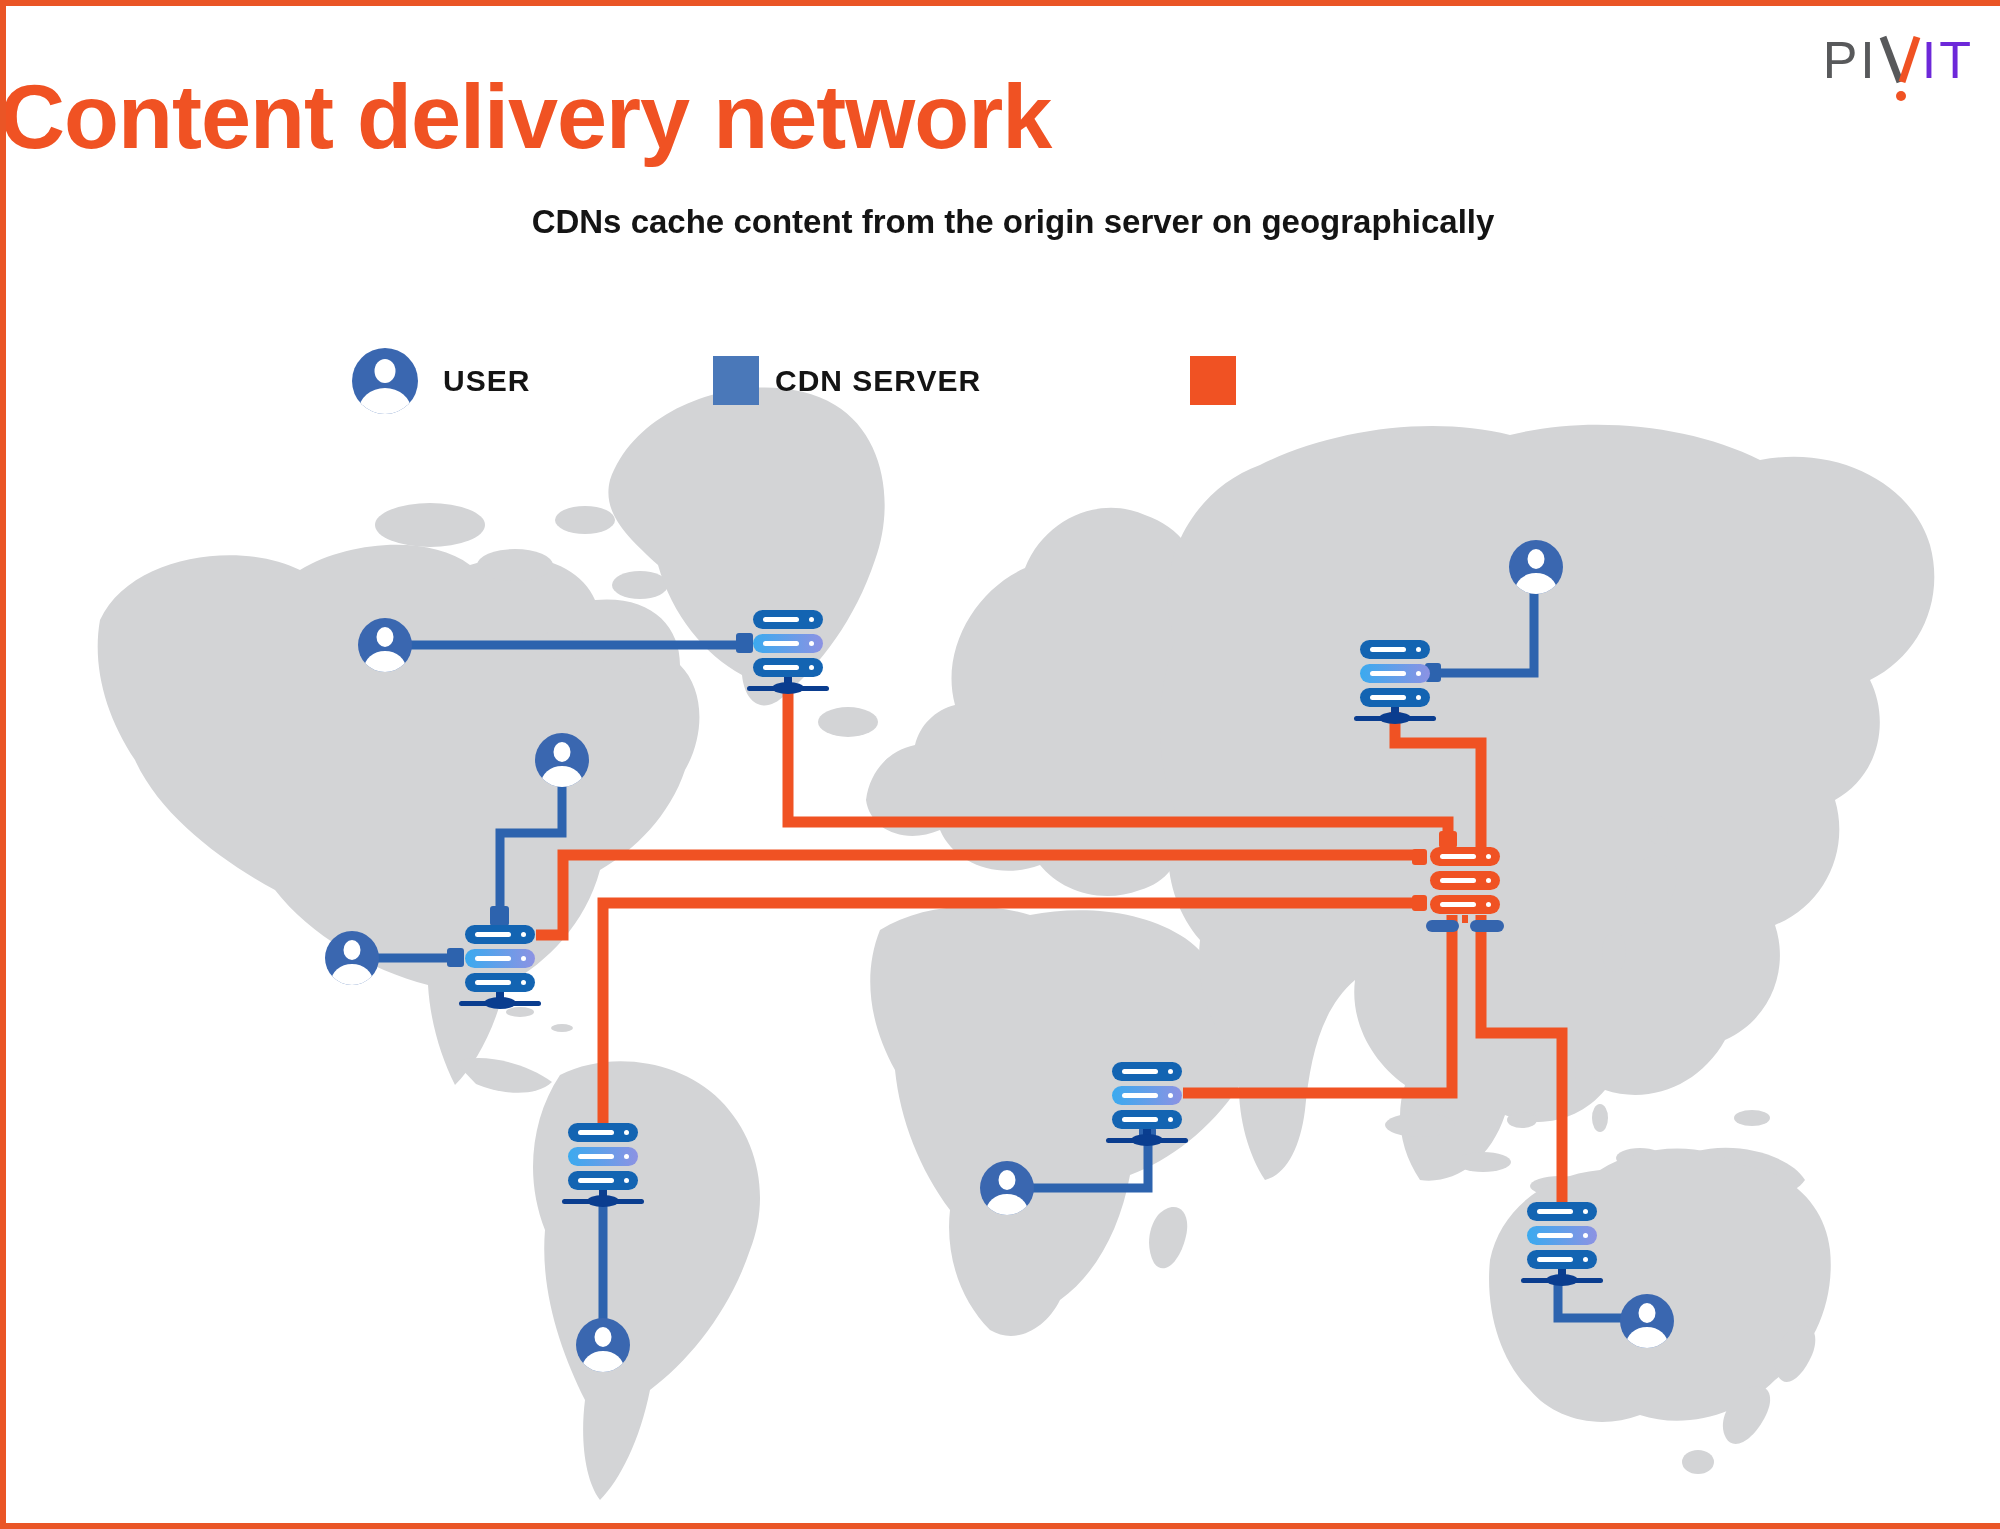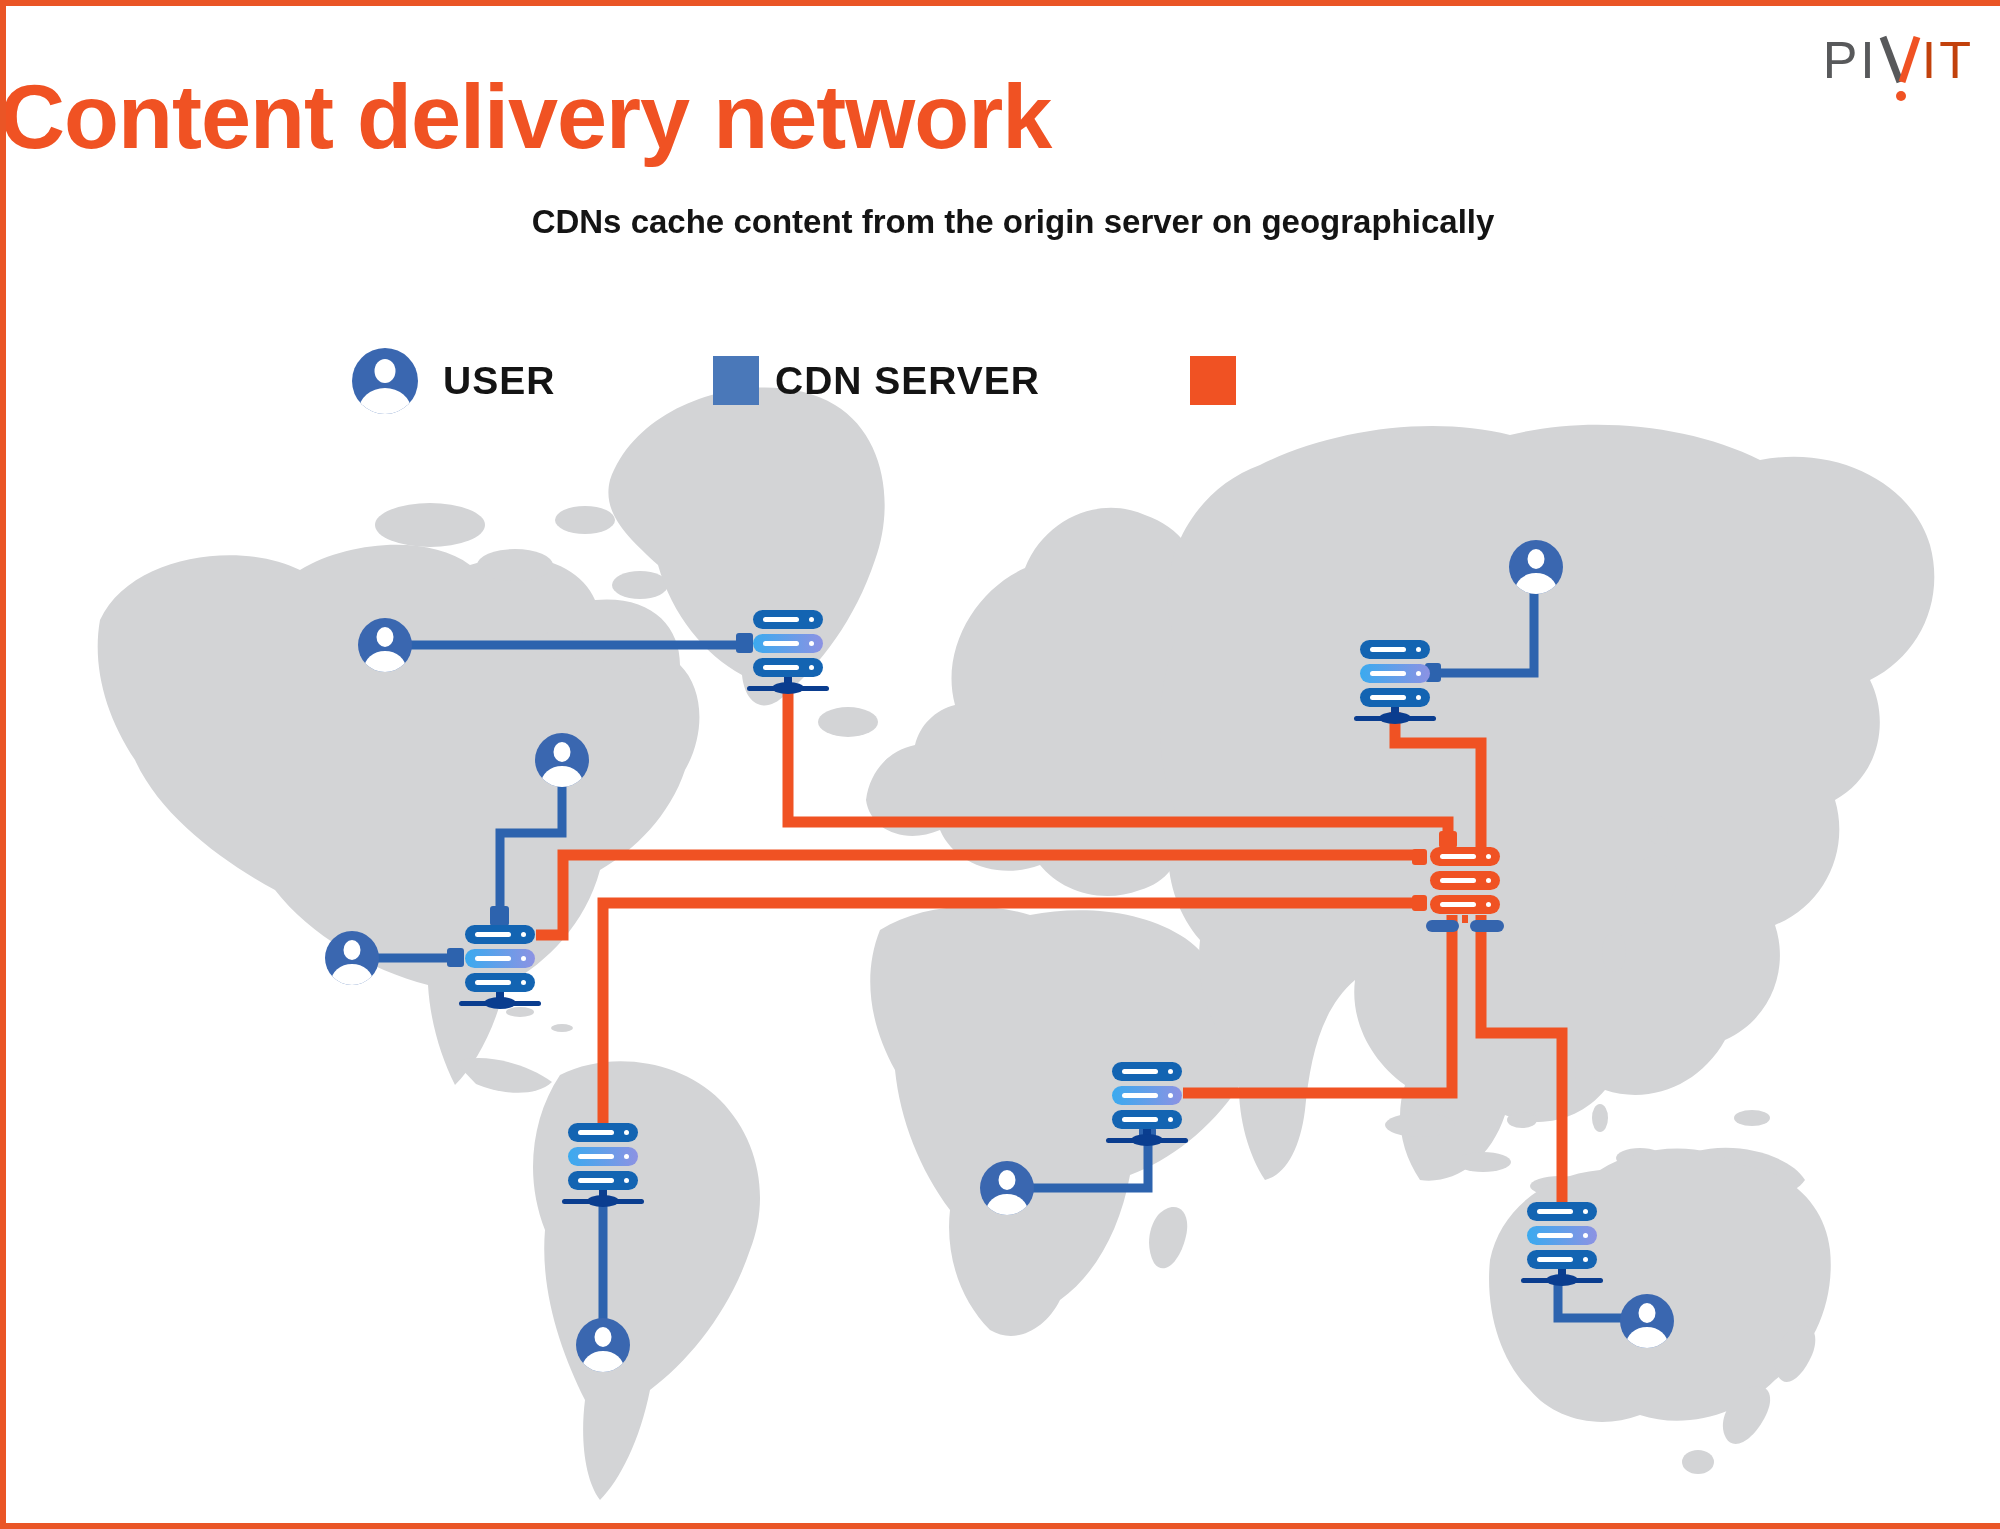--- a/index.html
+++ b/index.html
@@ -6,30 +6,30 @@
   .canvas{
     position:relative;width:2000px;height:1529px;background:#ffffff;overflow:hidden;
     font-family:"Liberation Sans", sans-serif;
     padding-left:26px;
   }
   .frame{position:absolute;inset:0;border:6px solid #EA5526;pointer-events:none;z-index:30;}
 
   
   .logo{position:absolute;top:34px;right:52px;display:flex;align-items:flex-start;z-index:20;
         font-size:52px;font-weight:400;letter-spacing:3px;color:#58595B;line-height:1;}
-  .logo .lg-orange{color:#c2410c;}
+  .logo .lg-orange{color:#6d28d9;}
   .logo svg{margin:0 1px;}
   .title{position:absolute;left:0;right:0;top:72px;z-index:20;
          font-size:90px;font-weight:700;color:#F05223;letter-spacing:-1px;line-height:1;}
   .subtitle{position:absolute;left:0;right:0;top:200px;text-align:center;z-index:20;
             font-size:33px;font-weight:700;color:#141414;line-height:44px;}
 
   
   .legend-label{position:absolute;top:355px;height:52px;line-height:52px;z-index:20;
-                font-size:39px;font-weight:700;color:#141414;letter-spacing:1px;}
+                font-size:30px;font-weight:700;color:#141414;letter-spacing:1px;}
   .legend-swatch{position:absolute;top:356px;width:46px;height:49px;z-index:20;}
 
   
   .user{position:absolute;width:54px;height:54px;border-radius:50%;background:#3A67B0;
         overflow:hidden;z-index:12;}
   .user::before{content:"";position:absolute;left:50%;top:9px;transform:translateX(-50%);
         width:17px;height:20px;border-radius:50%;background:#fff;}
   .user::after{content:"";position:absolute;left:50%;top:33px;transform:translateX(-50%);
         width:42px;height:36px;border-radius:50%;background:#fff;}
   .user.lg{width:66px;height:66px;}

